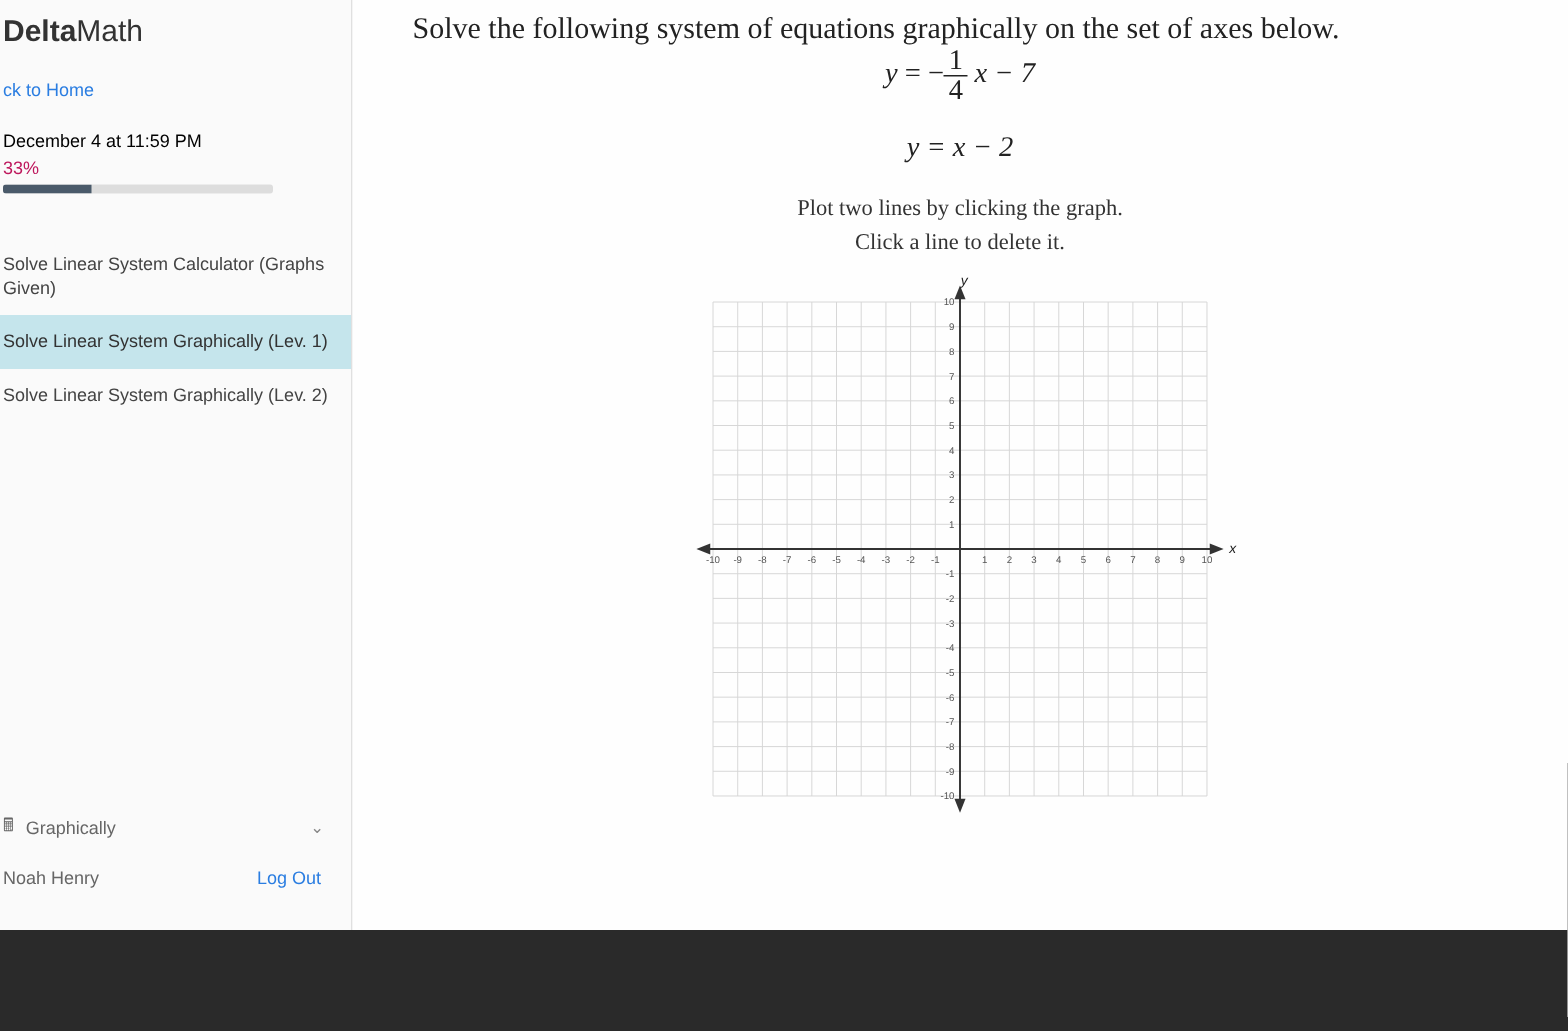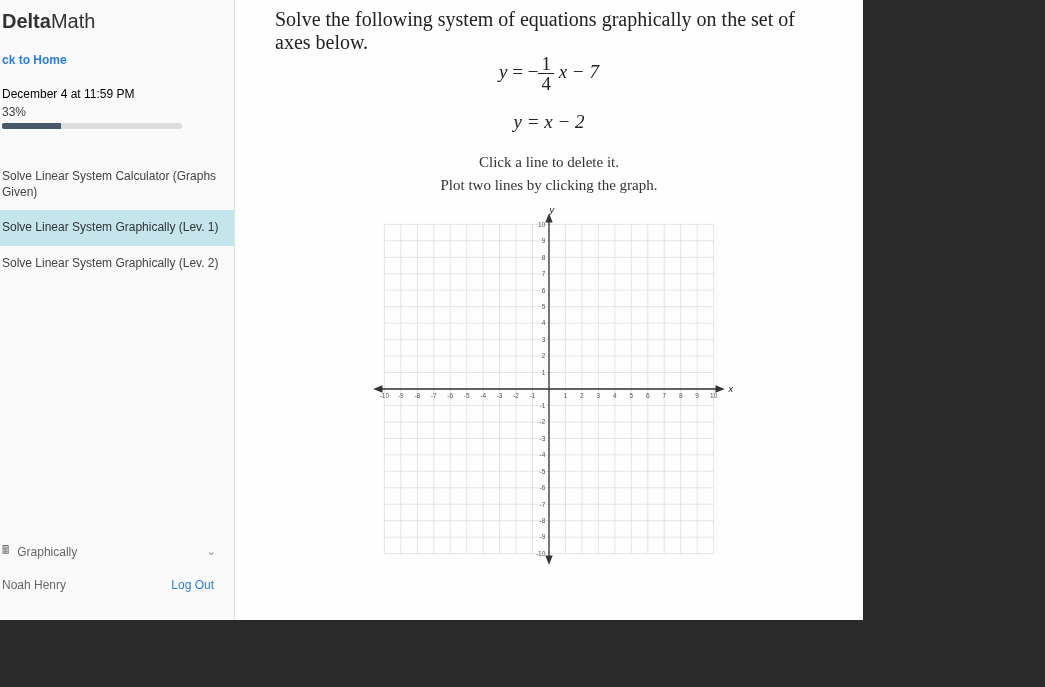--- a/index.html
+++ b/index.html
@@ -7,21 +7,21 @@
     font-family: -apple-system, BlinkMacSystemFont, "Segoe UI", Arial, sans-serif;
     background: #2a2a2a;
     width: 1045px;
     height: 687px;
     overflow: hidden;
     position: relative;
   }
   .screen {
     position: absolute;
     top: 0; left: 0;
-    width: 863px;
+    width: 1045px;
     height: 620px;
     background: #f0f0f0;
     display: flex;
   }
   
   .sidebar {
     width: 235px;
     background: #fafafa;
     border-right: 1px solid #e0e0e0;
     display: flex;
@@ -33,30 +33,29 @@
     padding: 10px 8px 14px 0;
     font-size: 20px;
     font-weight: 400;
   }
   .brand b { font-weight: 700; }
   .nav-link {
     padding: 6px 0 18px 0;
     color: #2a7de1;
     font-size: 12px;
     cursor: pointer;
-    font-weight: bold;
   }
   .due {
     font-size: 12px;
     color: #000000;
     padding: 2px 0;
   }
   .pct {
     font-size: 12px;
-    color: #404040;
+    color: #be185d;
     padding: 2px 0 4px 0;
   }
   .progress {
     height: 6px;
     background: #ddd;
     border-radius: 2px;
     overflow: hidden;
     margin-bottom: 30px;
     width: 180px;
   }
@@ -183,22 +182,22 @@
 
   <div class="main">
     <div class="prompt">Solve the following system of equations graphically on the set of axes below.</div>
 
     <div class="eq-block">
       <span>y</span><span class="up"> = </span><span class="up">−</span><span class="frac"><span class="n">1</span><span class="d">4</span></span><span> </span><span>x − 7</span>
     </div>
     <div class="eq-block">y = x − 2</div>
 
     <div class="instr">
+      <div>Plot two lines by clicking the graph.</div>
       <div>Click a line to delete it.</div>
-      <div>Plot two lines by clicking the graph.</div>
     </div>
 
     <div class="graph-wrap">
       <div class="graph">
         <svg viewBox="0 0 400 400" id="grid-svg">
             <line x1="22" x2="22" y1="22" y2="378" stroke="#d6d6d6" stroke-width="0.7"></line>
             <line x1="39.8" x2="39.8" y1="22" y2="378" stroke="#d6d6d6" stroke-width="0.7"></line>
             <line x1="57.6" x2="57.6" y1="22" y2="378" stroke="#d6d6d6" stroke-width="0.7"></line>
             <line x1="75.4" x2="75.4" y1="22" y2="378" stroke="#d6d6d6" stroke-width="0.7"></line>
             <line x1="93.2" x2="93.2" y1="22" y2="378" stroke="#d6d6d6" stroke-width="0.7"></line>

